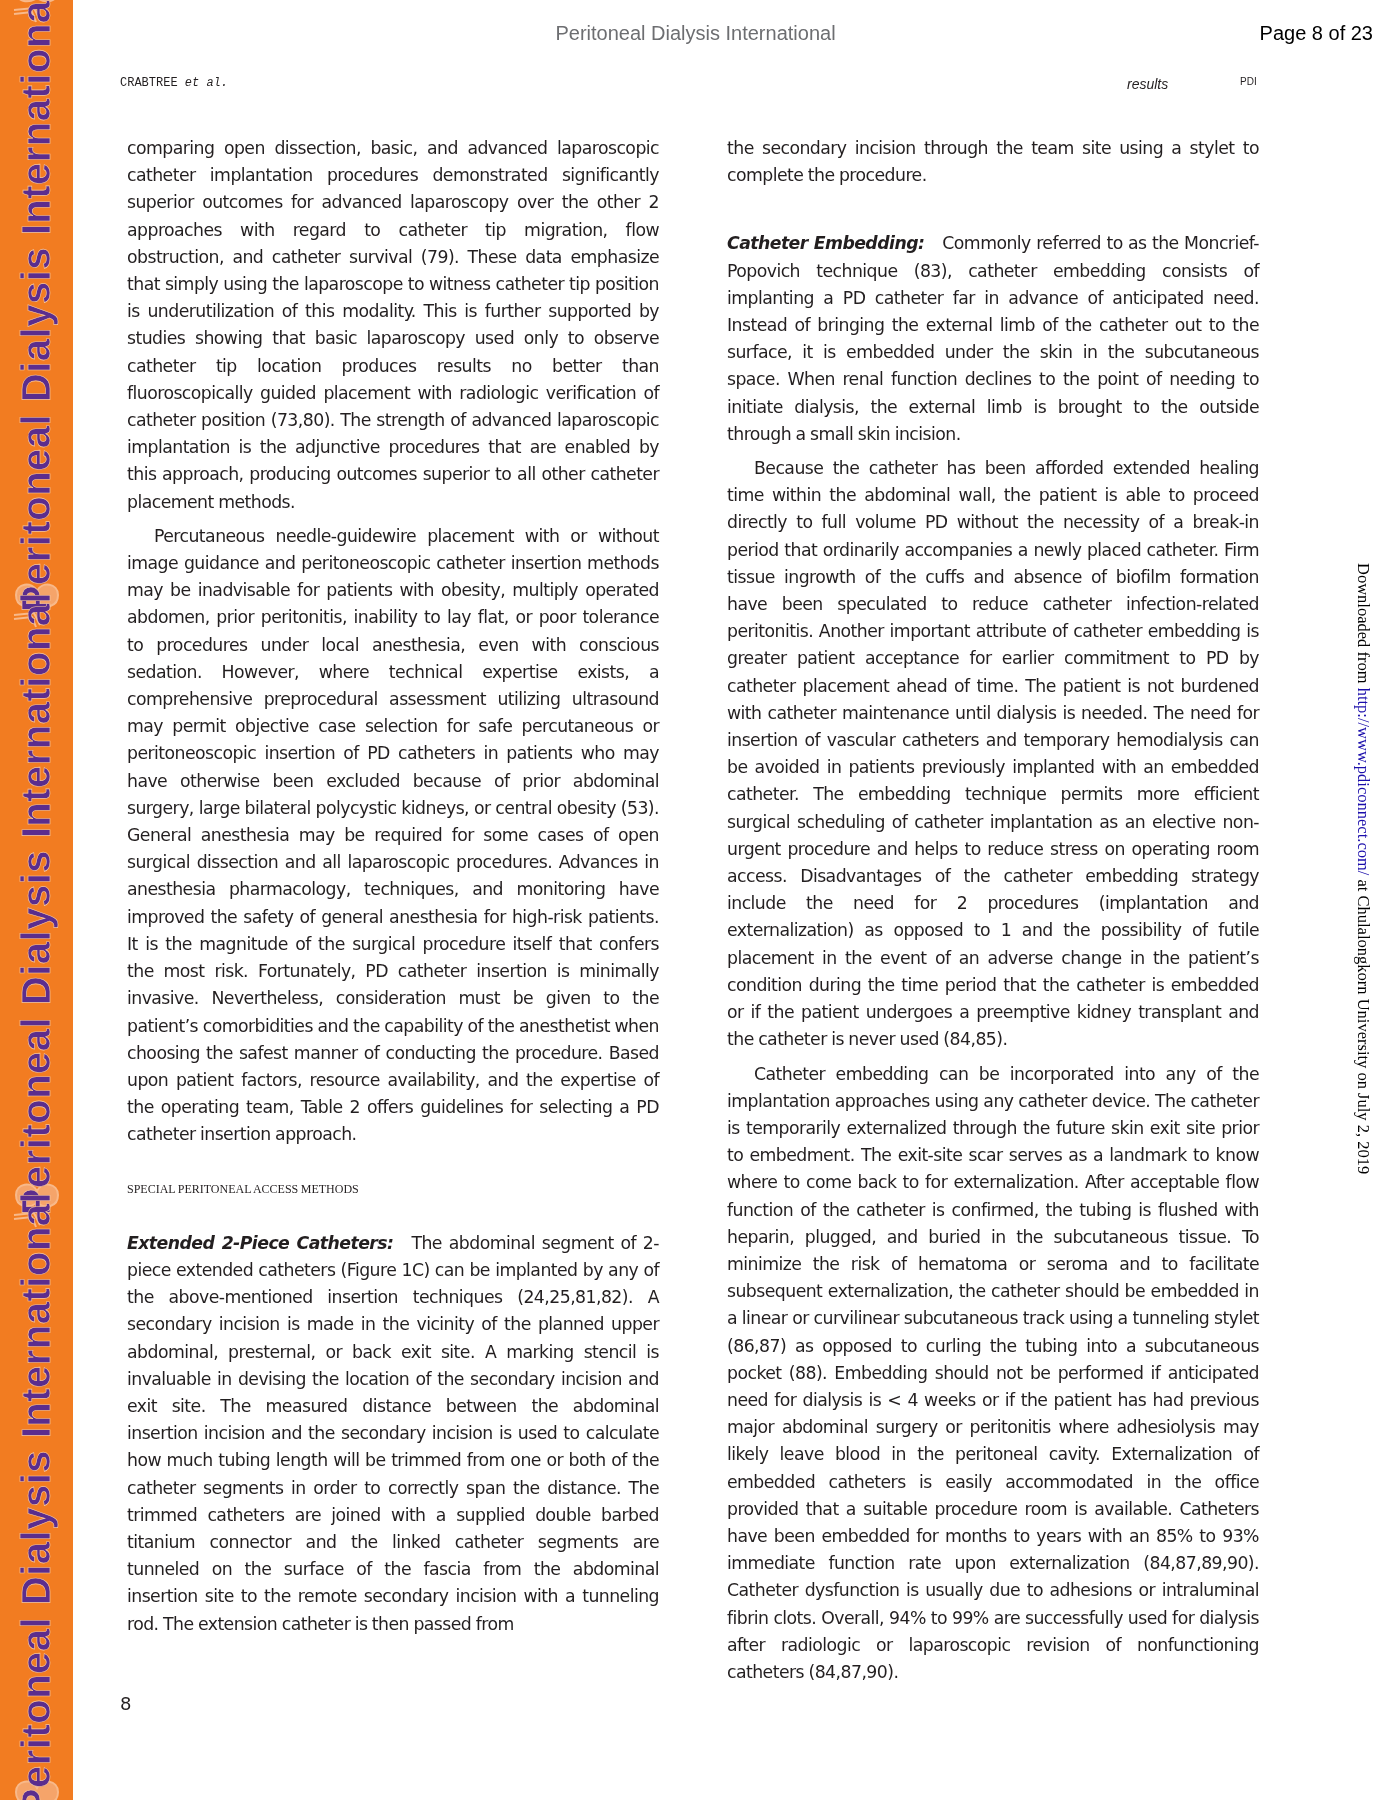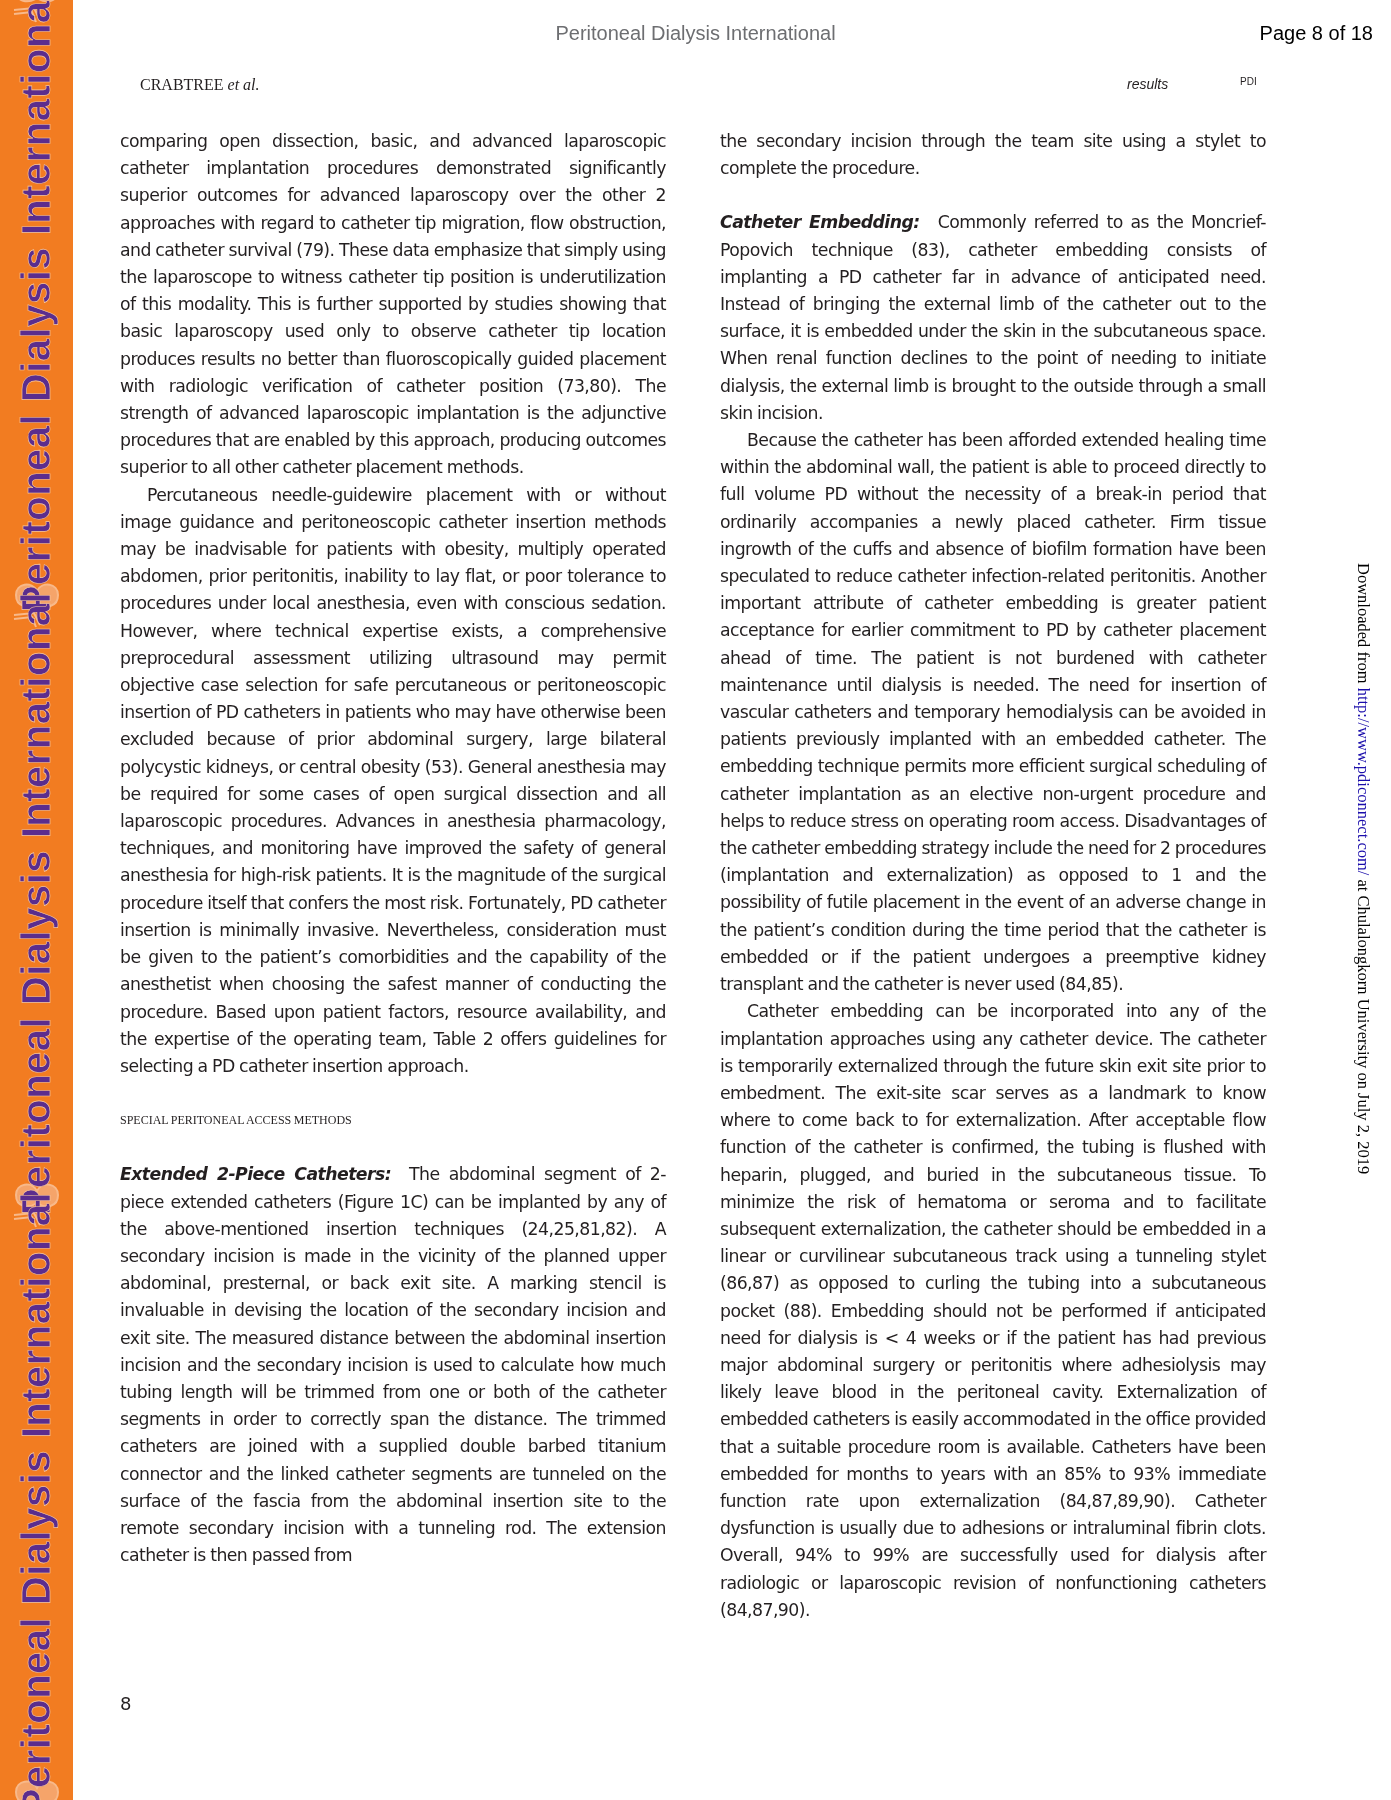--- a/index.html
+++ b/index.html
@@ -34,40 +34,40 @@
     position: absolute; left: 0; width: 1391px; top: 22px;
     text-align: center; font-family: "Liberation Sans", sans-serif;
     font-size: 20px; color: #6d6e71;
   }
   .page-count {
     position: absolute; right: 18px; top: 22px;
     font-family: "Liberation Sans", sans-serif; font-size: 20px; color: #000;
   }
   .header-left {
     position: absolute; left: 120px; top: 76px;
-    font-family: Liberation Serif, serif; font-size: 16px; color: #231f20; margin-left: 20px;
+    font-family: Liberation Mono, monospace; font-size: 12px; color: #231f20;
   }
   .header-inpress {
     position: absolute; left: 1127px; top: 76px;
     font-family: "Liberation Sans", sans-serif; font-size: 14px; font-style: italic;
   }
   .header-pdi {
     position: absolute; left: 1240px; top: 76px;
     font-family: "Liberation Sans", sans-serif; font-size: 10px;
   }
   .column {
     position: absolute; top: 128px; width: 546px;
     font-family: "DejaVu Sans", sans-serif;
     font-size: 17.3px; line-height: 27.2px;
     text-align: justify; letter-spacing: -0.55px; word-spacing: -0.5px;
     color: #231f20;
   }
   .col-left { left: 120px; }
   .col-right { left: 720px; }
-  .column p { margin: 0; }
+  .column p { margin: 7px; }
   .indent { text-indent: 27px; }
   .section-head {
     margin-top: 27px !important; margin-bottom: 27px !important;
     font-family: Liberation Serif, serif; font-size: 12px;
     letter-spacing: 0;
   }
   .runin {
     font-weight: bold; font-style: italic; margin-right: 18px;
   }
   .gap { height: 27px; }
@@ -123,21 +123,21 @@
   </div>
   <div class="sidebar-band" style="top:633px; height:540px;">
     <span class="sidebar-text">Peritoneal Dialysis International</span>
   </div>
   <div class="sidebar-band" style="top:1233px; height:540px;">
     <span class="sidebar-text">Peritoneal Dialysis International</span>
   </div>
 </div>
 
 <div class="running-title">Peritoneal Dialysis International</div>
-<div class="page-count">Page 8 of 18</div>
+<div class="page-count">Page 8 of 23</div>
 
 <div class="header-left">
   <span>CRABTREE</span>
   <i>et al.</i>
 </div>
 <div class="header-inpress">results</div>
 <div class="header-pdi">PDI</div>
 
 <div class="column col-left">
   <p>comparing open dissection, basic, and advanced laparoscopic catheter implantation procedures demonstrated significantly superior outcomes for advanced laparoscopy over the other 2 approaches with regard to catheter tip migration, flow obstruction, and catheter survival (79). These data emphasize that simply using the laparoscope to witness catheter tip position is underutilization of this modality. This is further supported by studies showing that basic laparoscopy used only to observe catheter tip location produces results no better than fluoroscopically guided placement with radiologic verification of catheter position (73,80). The strength of advanced laparoscopic implantation is the adjunctive procedures that are enabled by this approach, producing outcomes superior to all other catheter placement methods.</p>

